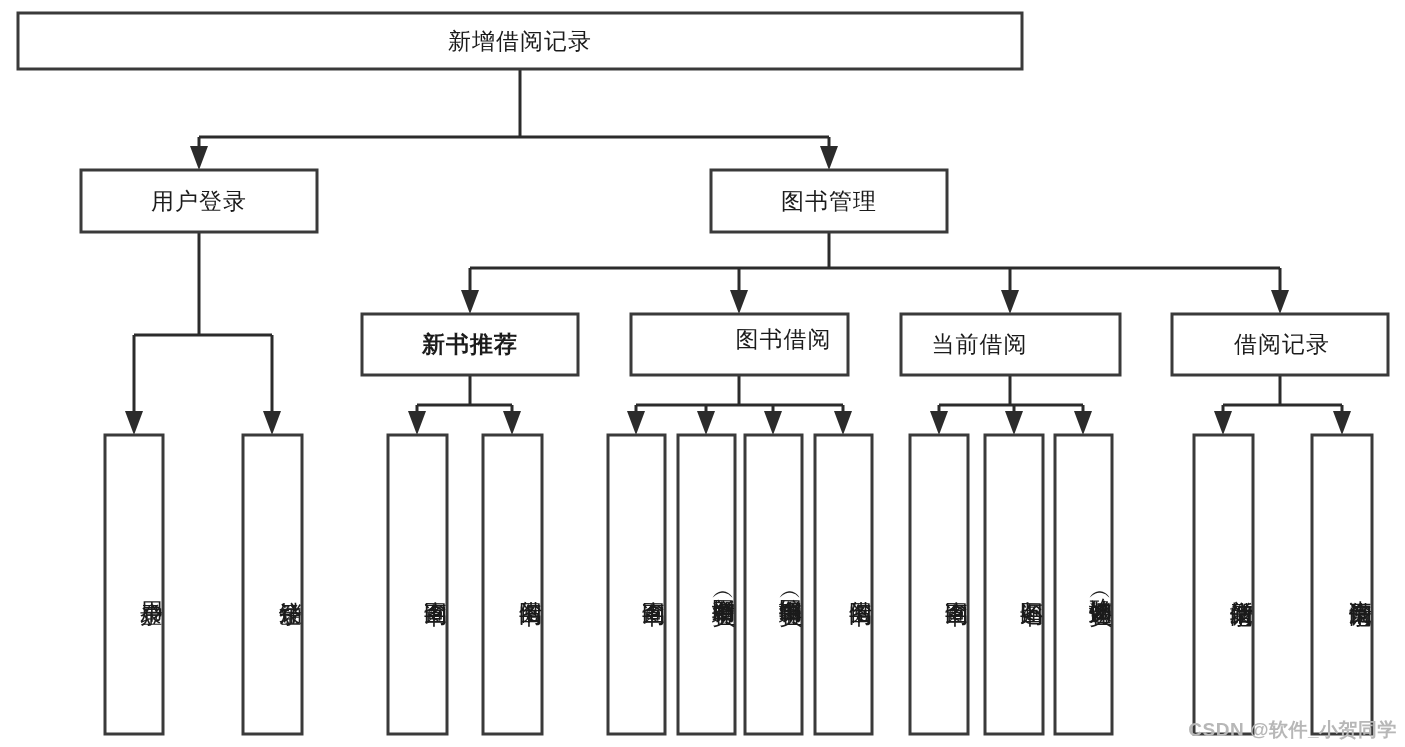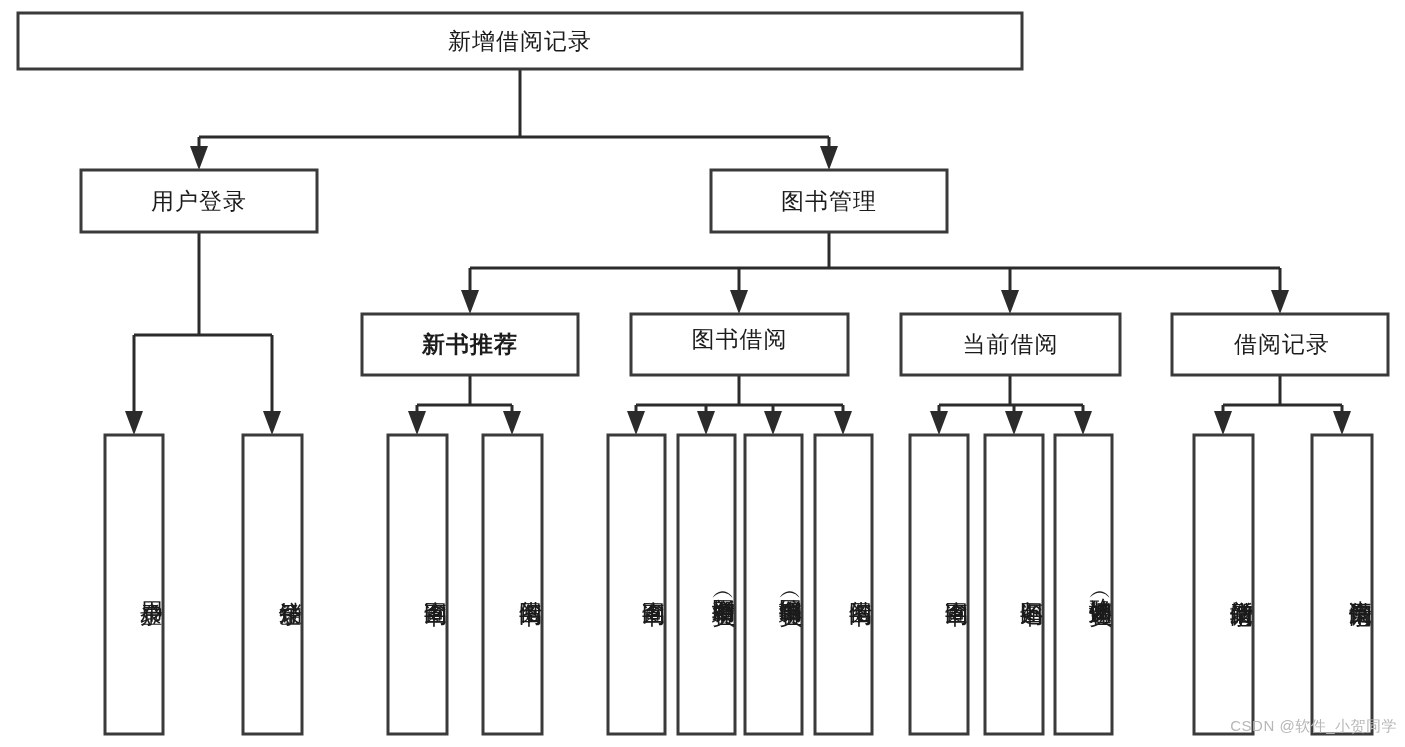--- a/index.html
+++ b/index.html
@@ -60,25 +60,26 @@
     justify-content: center;
     font-size: 23px;
     color: #1b1b1b;
     letter-spacing: 1px;
     white-space: nowrap;
     pointer-events: none;
   }
   .watermark {
     position: absolute;
     right: 8px;
-    bottom: 11px;
-    font-size: 15px;
+    bottom: 4px;
+    font-size: 19px;
     color: #b7b7b7;
     white-space: nowrap;
     letter-spacing: 0.5px;
+    font-weight: bold;
   }
 </style>
 </head>
 <body>
 
 <div id="diagram-root">
 
   <svg class="diagram-canvas" viewBox="0 0 1405 747">
     <g id="connector-layer">
         <path d="M520,69 L520,137" class="connector"></path>
@@ -158,22 +159,22 @@
         <rect x="1194" y="435" width="59" height="299" class="node-box"></rect>
         <rect x="1312" y="435" width="60" height="299" class="node-box"></rect>
       </g>
   </svg>
 
   <div id="label-layer">
       <div class="htext-wrap" style="left: 18px; top: 13px; width: 1004px; height: 56px;">新增借阅记录</div>
       <div class="htext-wrap" style="left: 81px; top: 170px; width: 236px; height: 62px;">用户登录</div>
       <div class="htext-wrap" style="left: 711px; top: 170px; width: 236px; height: 62px;">图书管理</div>
       <div class="htext-wrap" style="left: 362px; top: 314px; width: 216px; height: 61px; font-weight: bold;">新书推荐</div>
-      <div class="htext-wrap" style="left: 631px; top: 314px; width: 217px; height: 50px;">图书借阅</div>
-      <div class="htext-wrap" style="left: 901px; top: 314px; width: 219px; height: 61px;">当前借阅</div>
+      <div class="htext-wrap" style="left: 631px; top: 314px; width: 217px; height: 50px; padding-left: 44px;">图书借阅</div>
+      <div class="htext-wrap" style="left: 870px; top: 314px; width: 219px; height: 61px;">当前借阅</div>
       <div class="htext-wrap" style="left: 1172px; top: 314px; width: 220px; height: 61px;">借阅记录</div>
       <div class="vtext-wrap" style="left: 105px; top: 441px; width: 58px; height: 287px;">用户登录</div>
       <div class="vtext-wrap" style="left: 243px; top: 441px; width: 59px; height: 287px;">注销登录</div>
       <div class="vtext-wrap" style="left: 388px; top: 441px; width: 59px; height: 287px;">查询图书</div>
       <div class="vtext-wrap" style="left: 483px; top: 441px; width: 59px; height: 287px;">借阅图书</div>
       <div class="vtext-wrap" style="left: 608px; top: 441px; width: 57px; height: 287px;">查询图书</div>
       <div class="vtext-wrap" style="left: 678px; top: 441px; width: 57px; height: 287px;">新增图书（管理员）</div>
       <div class="vtext-wrap" style="left: 745px; top: 441px; width: 57px; height: 287px;">编辑图书（管理员）</div>
       <div class="vtext-wrap" style="left: 815px; top: 441px; width: 57px; height: 287px;">借阅图书</div>
       <div class="vtext-wrap" style="left: 910px; top: 441px; width: 58px; height: 287px;">查询图书</div>

